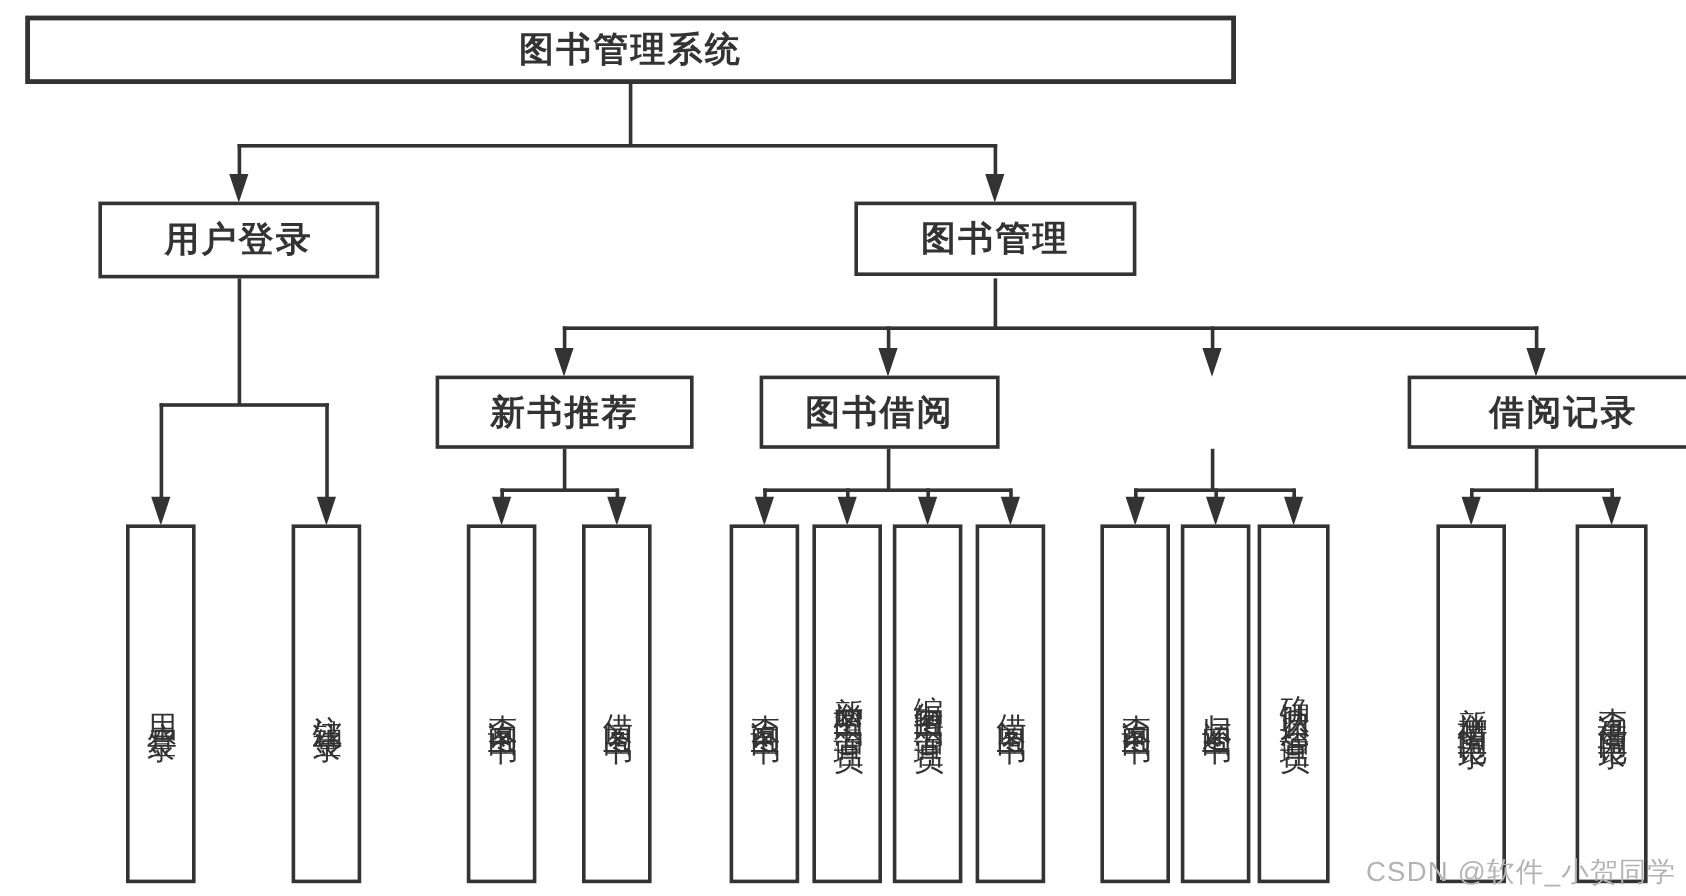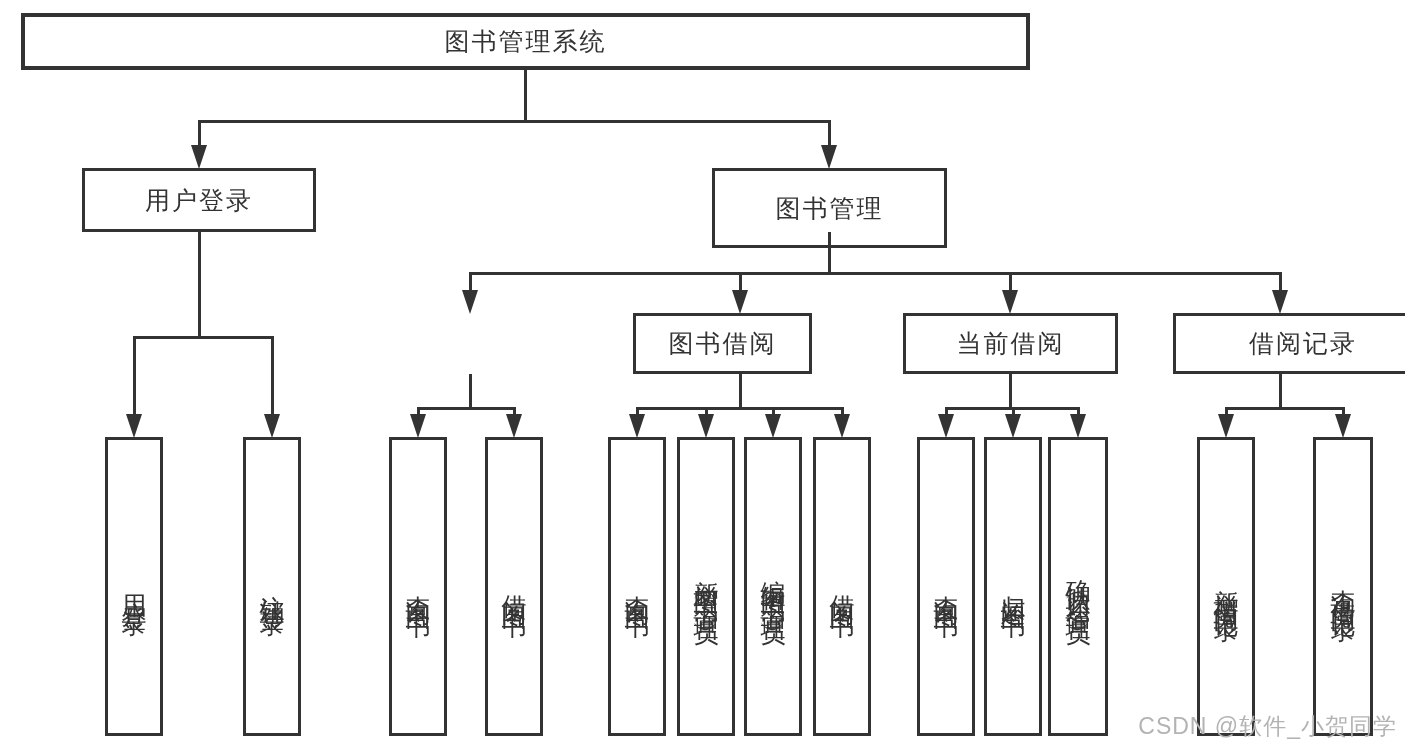--- a/index.html
+++ b/index.html
@@ -20,23 +20,24 @@
     width: 1405px; height: 747px;
     background: var(--background);
   }
   
   .hbox {
     position: absolute;
     border: 3px solid var(--line);
     background: var(--background);
     display: flex; align-items: center; justify-content: center;
     color: var(--text);
-    font-size: 25px;
+    font-size: 29px;
     letter-spacing: 2px;
     white-space: nowrap;
+    font-weight: bold;
   }
   .hbox.root { border-width: 4px; }
   
   .vbox {
     position: absolute;
     top: 437px; width: 58px; height: 299px;
     border: 3px solid var(--line);
     background: var(--background);
     display: flex; align-items: center; justify-content: center;
     color: var(--text);
@@ -82,21 +83,21 @@
   <div class="vl" style="left:524px; top:70px; height:51px;"></div>
   <div class="hl" style="left:198px; top:120px; width:633px;"></div>
   <div class="vl" style="left:198px; top:120px; height:30px;"></div>
   <div class="arw" style="left:191px; top:145px;"></div>
   <div class="vl" style="left:828px; top:120px; height:30px;"></div>
   <div class="arw" style="left:821px; top:145px;"></div>
 
   <div class="hbox" style="left:82px; top:168px; width:234px; height:64px;">
     <span>用户登录</span>
   </div>
-  <div class="hbox" style="left:712px; top:168px; width:235px; height:80px;">
+  <div class="hbox" style="left:712px; top:168px; width:235px; height:62px;">
     <span>图书管理</span>
   </div>
 
   <div class="vl" style="left:198px; top:232px; height:105px;"></div>
   <div class="hl" style="left:133px; top:336px; width:141px;"></div>
   <div class="vl" style="left:133px; top:336px; height:80px;"></div>
   <div class="arw" style="left:126px; top:414px;"></div>
   <div class="vl" style="left:271px; top:336px; height:80px;"></div>
   <div class="arw" style="left:264px; top:414px;"></div>
 
@@ -104,25 +105,25 @@
   <div class="hl" style="left:469px; top:272px; width:813px;"></div>
   <div class="vl" style="left:469px; top:272px; height:22px;"></div>
   <div class="arw" style="left:462px; top:290px;"></div>
   <div class="vl" style="left:739px; top:272px; height:22px;"></div>
   <div class="arw" style="left:732px; top:290px;"></div>
   <div class="vl" style="left:1009px; top:272px; height:22px;"></div>
   <div class="arw" style="left:1002px; top:290px;"></div>
   <div class="vl" style="left:1279px; top:272px; height:22px;"></div>
   <div class="arw" style="left:1272px; top:290px;"></div>
 
-  <div class="hbox" style="left:633px; top:313px; width:179px; height:61px;text-align:right;">
+  <div class="hbox" style="left:363px; top:313px; width:215px; height:61px;">
+    <span>新书推荐</span>
+  </div>
+  <div class="hbox" style="left:633px; top:313px; width:200px; height:61px;text-align:right;">
     <span>图书借阅</span>
-  </div>
-  <div class="hbox" style="left:903px; top:313px; width:215px; height:61px;">
-    <span>当前借阅</span>
   </div>
   <div class="hbox" style="left:1173px; top:313px; width:260px; height:61px;">
     <span>借阅记录</span>
   </div>
 
   <div class="vl" style="left:469px; top:374px; height:34px;"></div>
   <div class="hl" style="left:417px; top:407px; width:98px;"></div>
   <div class="vl" style="left:417px; top:407px; height:10px;"></div>
   <div class="arw" style="left:410px; top:414px;"></div>
   <div class="vl" style="left:513px; top:407px; height:10px;"></div>

